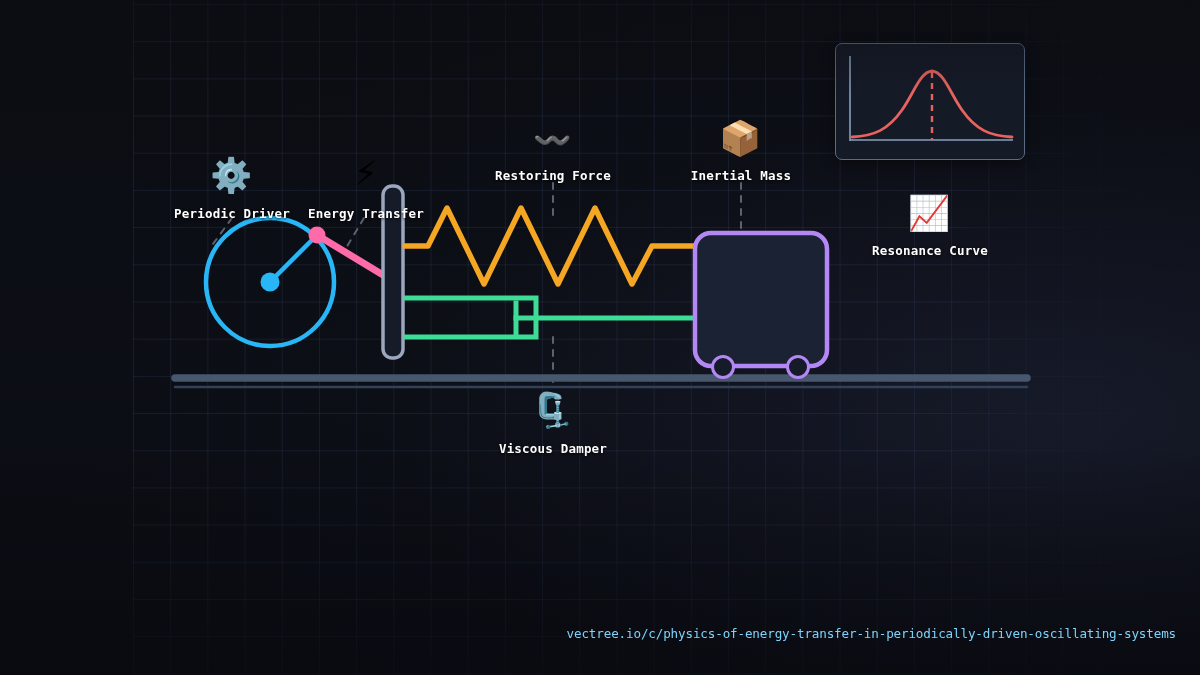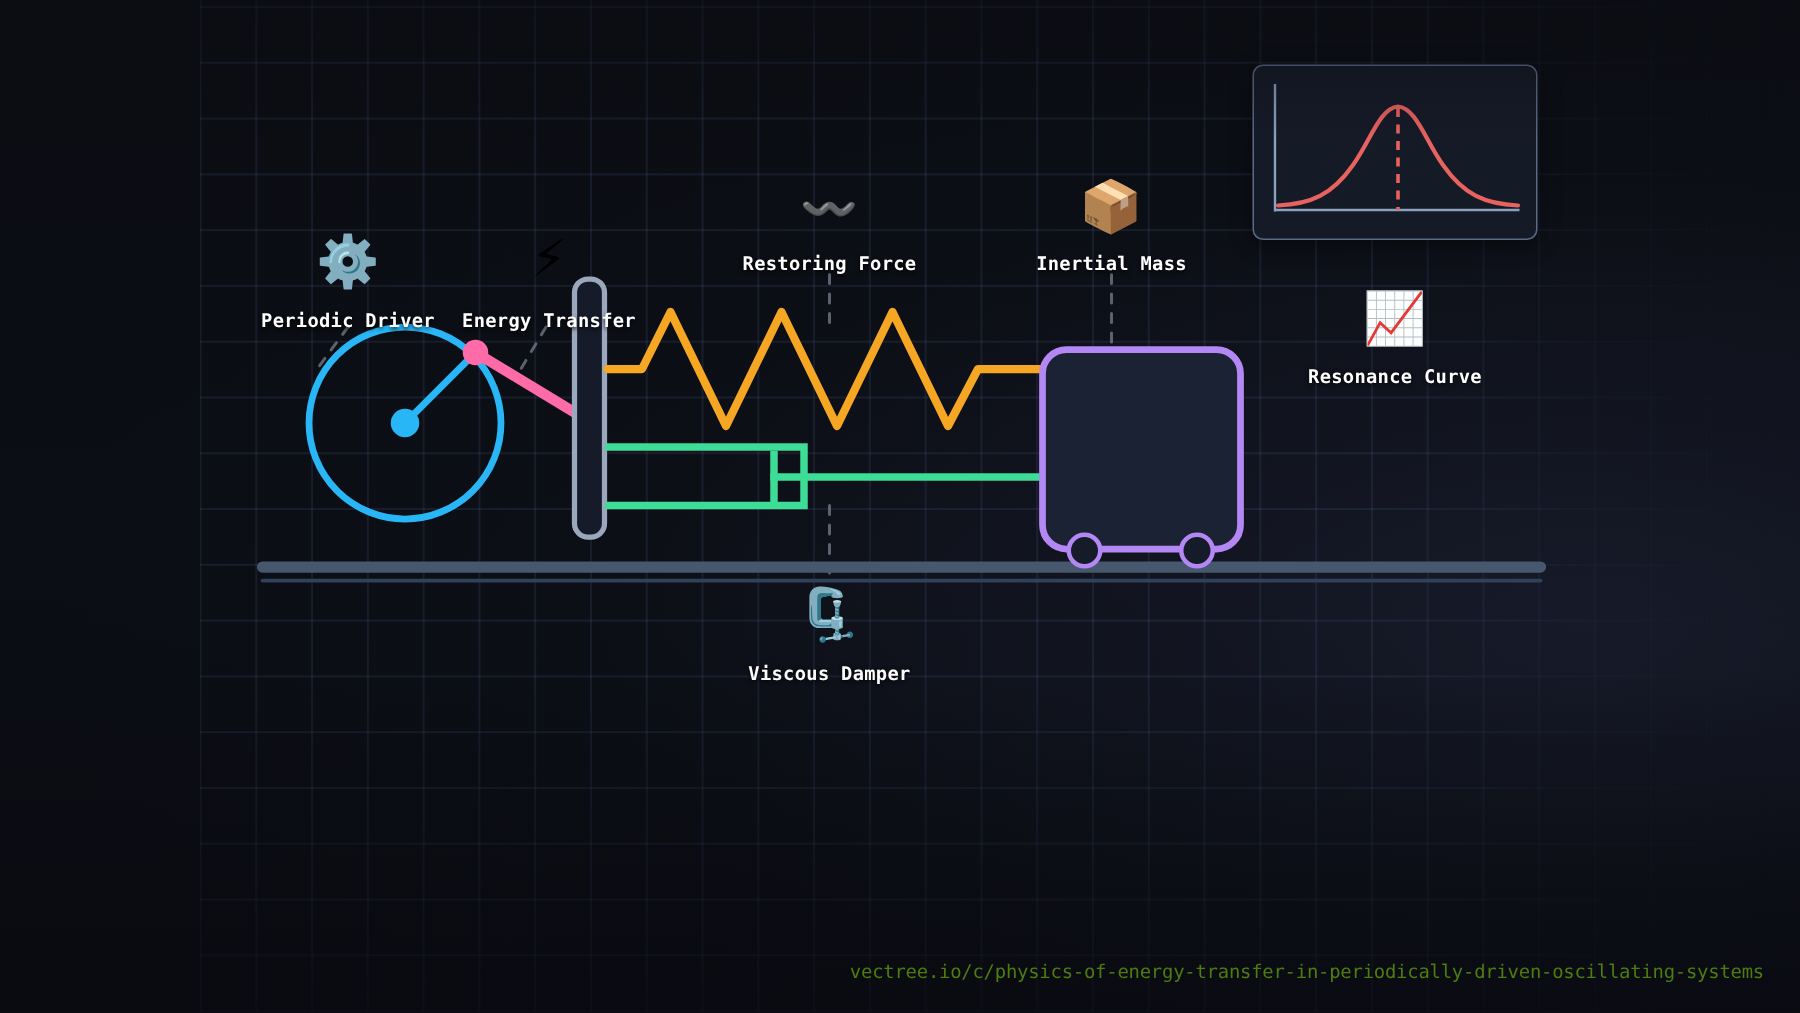--- a/index.html
+++ b/index.html
@@ -52,22 +52,22 @@
   
   .panel {
     position:absolute; left:835px; top:43px; width:190px; height:117px;
     background:#151a27; border:1.5px solid #5b6b86; border-radius:7px;
     box-shadow:0 3px 14px rgba(0,0,0,0.45);
   }
 
   
   .footer { position:absolute; left:0; bottom:0; width:1200px; height:210px; }
   .url {
-    position:absolute; right:24px; bottom:20px;
-    color:#4d7c0f; font-size:12.6px; letter-spacing:-0.15px; white-space:nowrap;
+    position:absolute; right:24px; bottom:34px;
+    color:#7dd3fc; font-size:12.6px; letter-spacing:-0.15px; white-space:nowrap;
     font-family:"DejaVu Sans Mono","Liberation Mono",monospace;
   }
 </style>
 </head>
 <body>
 
 <div id="stage">
 
   <div class="bg-base"></div>
   <div class="bg-grid"></div>

